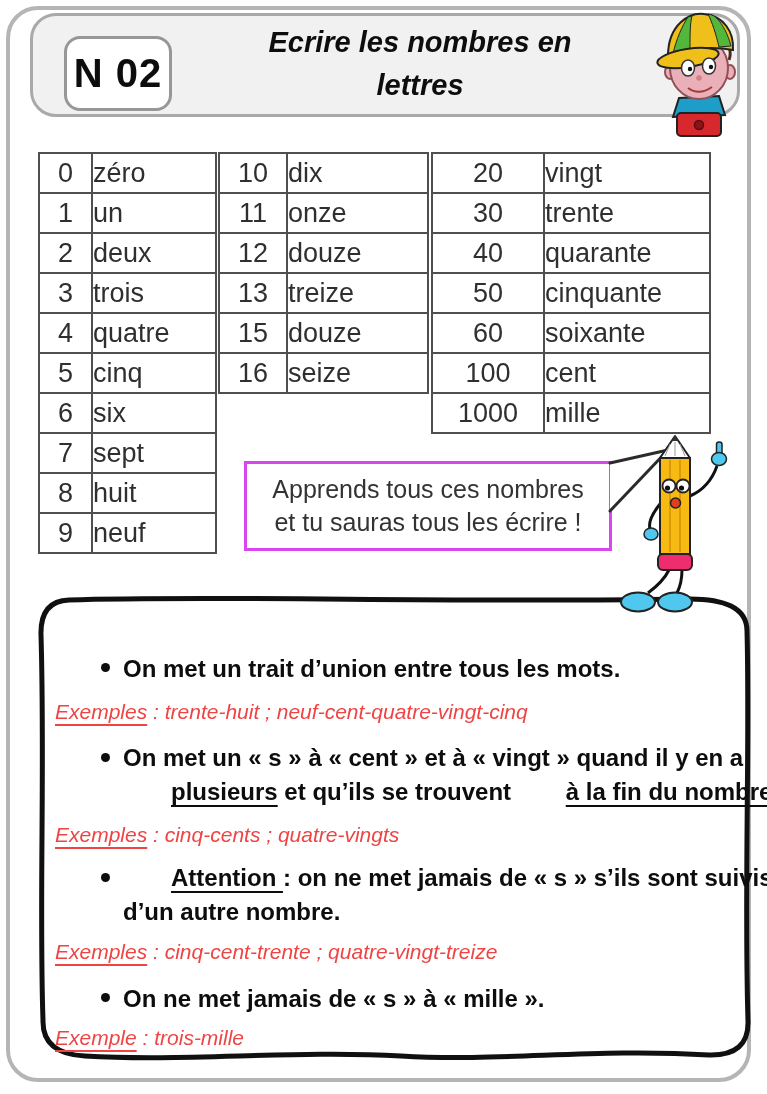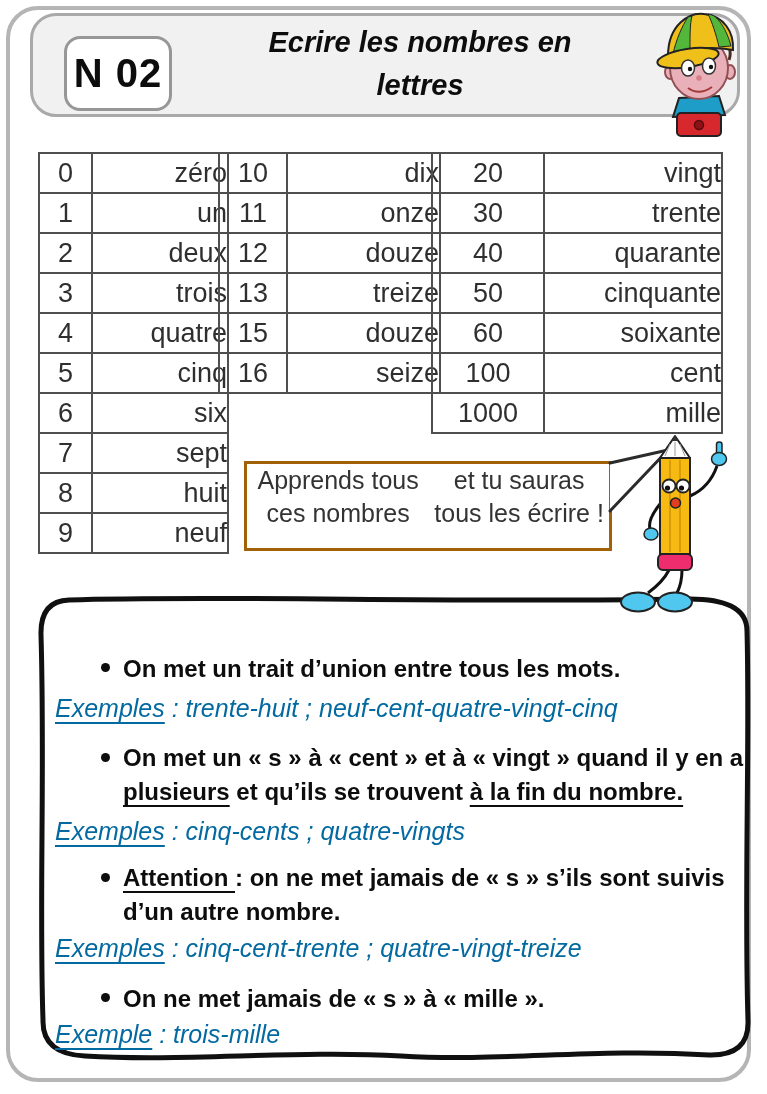--- a/index.html
+++ b/index.html
@@ -25,46 +25,46 @@
   }
   .title {
     position:absolute; left:185px; top:21px; width:470px; text-align:center;
     font-size:29px; font-weight:bold; font-style:italic; line-height:43px; color:#0d0d0d; z-index:2;
   }
   .boy-svg { position:absolute; left:646px; top:2px; z-index:3; }
   
   .numtable { position:absolute; border-collapse:collapse; font-size:27px; color:#2f2f2f; z-index:1; }
   .numtable td { border:2px solid #4f4f4f; height:38px; padding:0; vertical-align:middle; }
   .numtable td.num  { text-align:center; }
-  .numtable td.word { text-align:right; padding-left:12px; }
+  .numtable td.word { text-align:left; }
   #t1 { left:38px;  top:152px; } #t1 td.num { width:51px; }  #t1 td.word { width:122px; }
   #t2 { left:218px; top:152px; } #t2 td.num { width:66px; }  #t2 td.word { width:139px; }
   #t3 { left:431px; top:152px; } #t3 td.num { width:110px; } #t3 td.word { width:164px; }
   
   .bubble {
     position:absolute; left:244px; top:461px; width:368px; height:90px;
-    background:#ffffff; border:3px solid #a16207; box-sizing:border-box;
-    display:flex; flex-direction:row; justify-content:center;
+    background:#ffffff; border:3px solid #d946ef; box-sizing:border-box;
+    display:flex; flex-direction:column; justify-content:center;
     text-align:center; font-size:25px; color:#333333; line-height:33px; z-index:3;
   }
   .wedge { position:absolute; left:608px; top:438px; z-index:4; }
   .pencil-svg { position:absolute; left:612px; top:430px; z-index:6; }
   
   .rules { position:absolute; left:33px; top:593px; width:722px; height:478px; z-index:2; }
   .rules-border { position:absolute; left:0; top:0; }
   .rules .abs { position:absolute; }
   .rules-heading {
     font-size:28px; font-weight:bold; font-style:italic; color:#0d0d0d;
     text-decoration:underline; text-underline-offset:6px; text-decoration-thickness:2px;
     white-space:nowrap;
   }
   .rule-line { font-size:24px; font-weight:bold; color:#0d0d0d; line-height:34px; white-space:nowrap; }
-  .u { text-decoration:underline; text-underline-offset:5px; text-decoration-thickness:2px; }
+  .u { text-decoration:underline; text-underline-offset:5px; text-decoration-thickness:2px;margin-left:48px; }
   .dot { position:absolute; width:9px; height:9px; border-radius:50%; background:#0d0d0d; }
-  .example { font-size:25px; font-style:italic; color:#0369a1; white-space:nowrap; }
+  .example { font-size:21px; font-style:italic; color:#ef4444; white-space:nowrap;margin-top:6px; }
   .example .lbl { text-decoration:underline; text-underline-offset:5px; text-decoration-thickness:2px; }
 </style>
 </head>
 <body>
 
 <div class="page">
 
   <div class="page-border"></div>
 
   <div class="header"></div>

